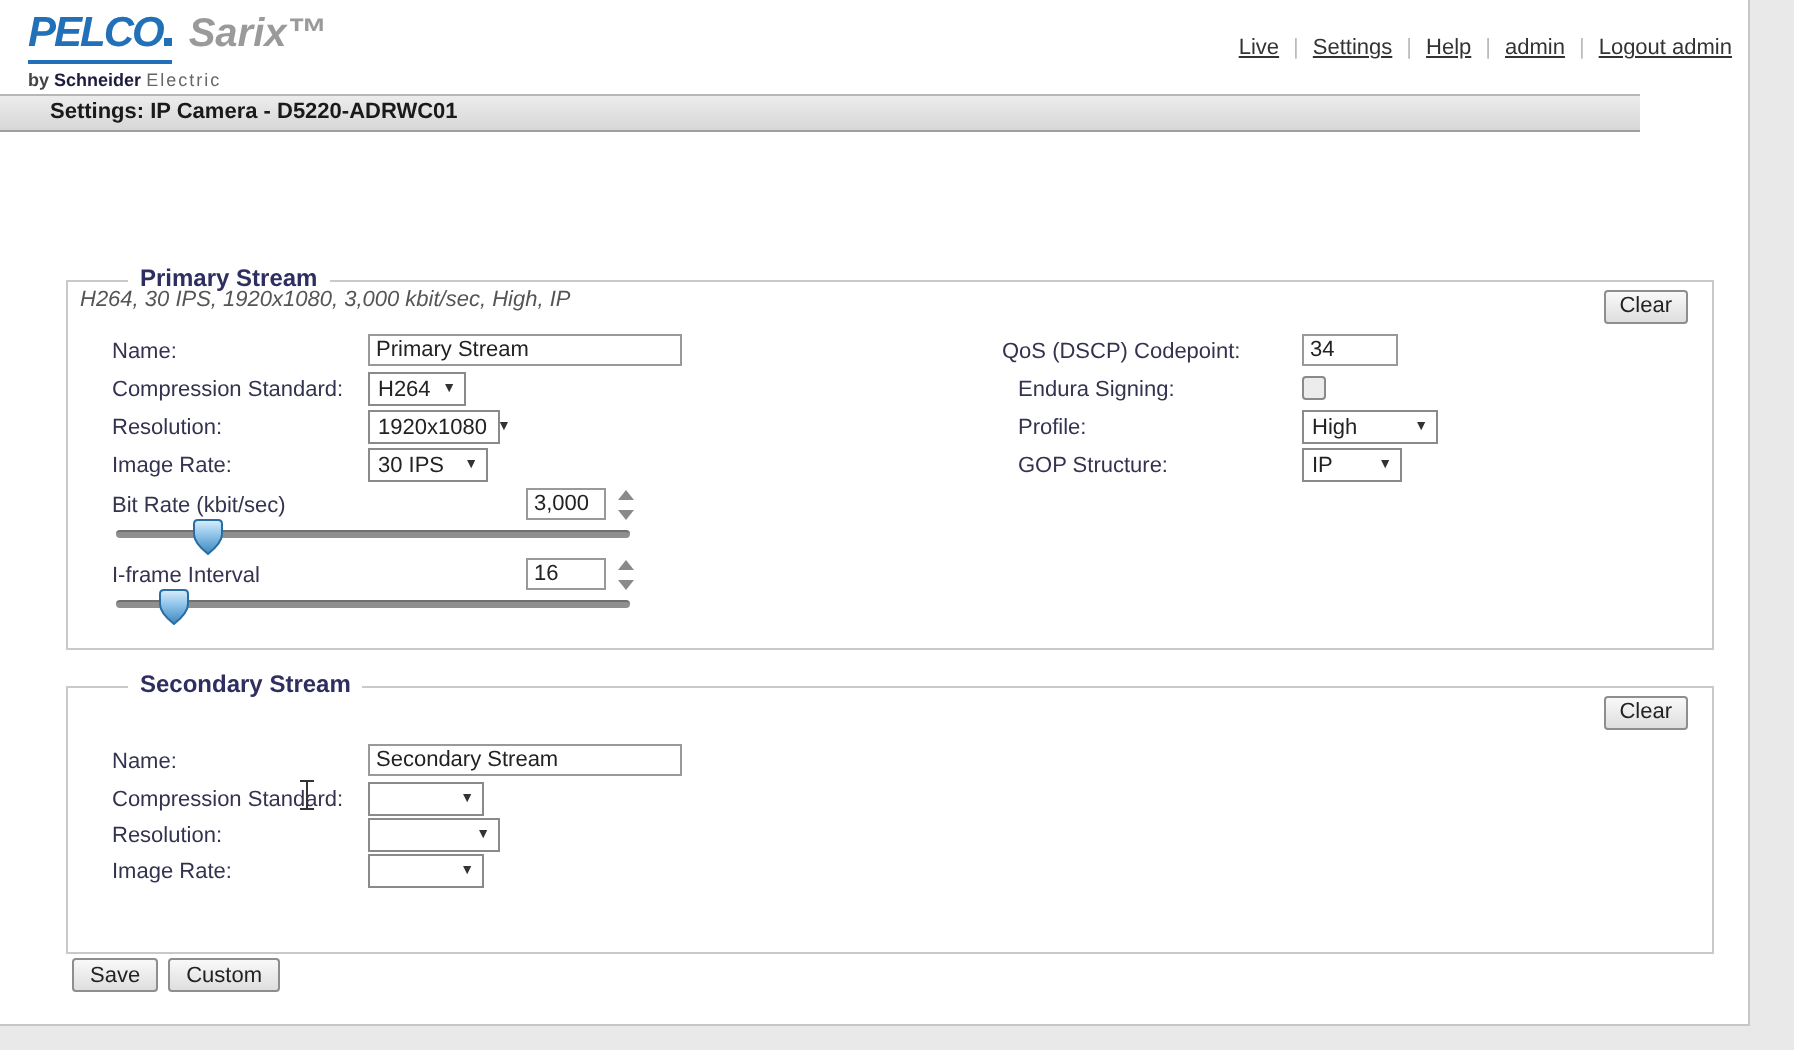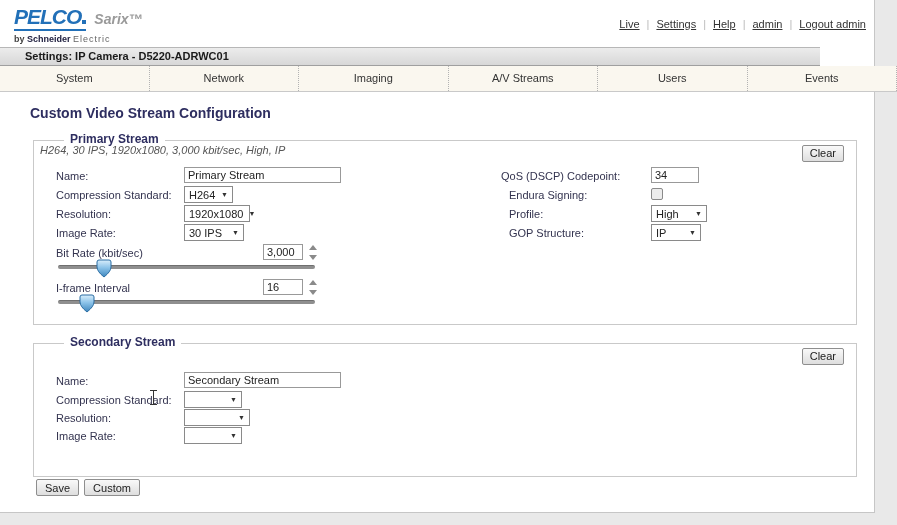--- a/index.html
+++ b/index.html
@@ -11,21 +11,21 @@
   .content-col { position:absolute; left:0; top:0; width:875px; height:513px;
     background:#fff; border-right:1px solid #c6c6c6; border-bottom:1px solid #c6c6c6; }
 
   
   .logo-wrap { position:absolute; left:14px; top:6px; }
   .pelco-line { display:flex; align-items:baseline; }
   .pelco { font-size:21px; font-weight:bold; font-style:italic; color:#2270b8;
     letter-spacing:-1px; line-height:22px; }
   .pelco-dot { display:inline-block; width:4px; height:4px; background:#2270b8; margin-left:1px; }
   .pelco-underline { width:72px; height:2px; background:#2270b8; margin-top:1px; }
-  .sarix { font-size:14px; font-weight:bold; font-style:italic; color:#9a9a9a; margin-left:8px; }
+  .sarix { font-size:20px; font-weight:bold; font-style:italic; color:#9a9a9a; margin-left:8px; }
   .byline { margin-top:3px; font-size:9px; color:#3a3a3a; }
   .byline .by { font-weight:bold; color:#444; }
   .byline .schneider { font-weight:bold; color:#1c1c3c; }
   .byline .electric { color:#666; letter-spacing:1px; }
 
   .top-nav { position:absolute; top:18px; right:24px; display:flex; align-items:center; font-size:11px;margin-left:27px; }
   .top-nav a { color:#333; text-decoration:underline; cursor:pointer; padding:0 7px; white-space:nowrap; }
   .nav-sep { color:#bbb; font-size:11px; }
 
   
@@ -112,30 +112,21 @@
     <span class="nav-sep">|</span>
     <a>Help</a>
     <span class="nav-sep">|</span>
     <a>admin</a>
     <span class="nav-sep">|</span>
     <a>Logout admin</a>
   </div>
 
   <div class="settings-bar">Settings: IP Camera - D5220-ADRWC01</div>
 
-  <div class="tab-bar">
-    <div class="tab">System</div>
-    <div class="tab">Network</div>
-    <div class="tab">Imaging</div>
-    <div class="tab">A/V Streams</div>
-    <div class="tab">Users</div>
-    <div class="tab">Events</div>
-  </div>
-
-  <div class="page-title">Custom Video Stream Configuration</div>
+
 
   <div class="fs" style="top:140px; height:185px;">
     <span class="fs-legend">Primary Stream</span>
     <span class="fs-summary">H264, 30 IPS, 1920x1080, 3,000 kbit/sec, High, IP</span>
     <button class="btn clear-btn">Clear</button>
 
     <span class="lbl" style="left:22px; top:29px;">Name:</span>
     <input class="ti" style="left: 150px; top: 26px; width: 157px;" value="Primary Stream">
 
     <span class="lbl" style="left:22px; top:48px;">Compression Standard:</span>
@@ -196,21 +187,21 @@
       </svg>
     </div>
 
     <span class="lbl" style="left:467px; top:29px;">QoS (DSCP) Codepoint:</span>
     <input class="ti" style="left: 617px; top: 26px; width: 48px;" value="34">
 
     <span class="lbl" style="left:475px; top:48px;">Endura Signing:</span>
     <div class="cb" style="left:617px; top:47px;"></div>
 
     <span class="lbl" style="left:475px; top:67px;">Profile:</span>
-    <div class="dd" style="left:617px; top:64px; width:56px;gap:11px;">
+    <div class="dd" style="left:617px; top:64px; width:68px;gap:11px;">
       <span class="val">High</span>
       <span class="arr">▼</span>
     </div>
 
     <span class="lbl" style="left:475px; top:86px;">GOP Structure:</span>
     <div class="dd" style="left:617px; top:83px; width:50px;">
       <span class="val">IP</span>
       <span class="arr">▼</span>
     </div>
   </div>

